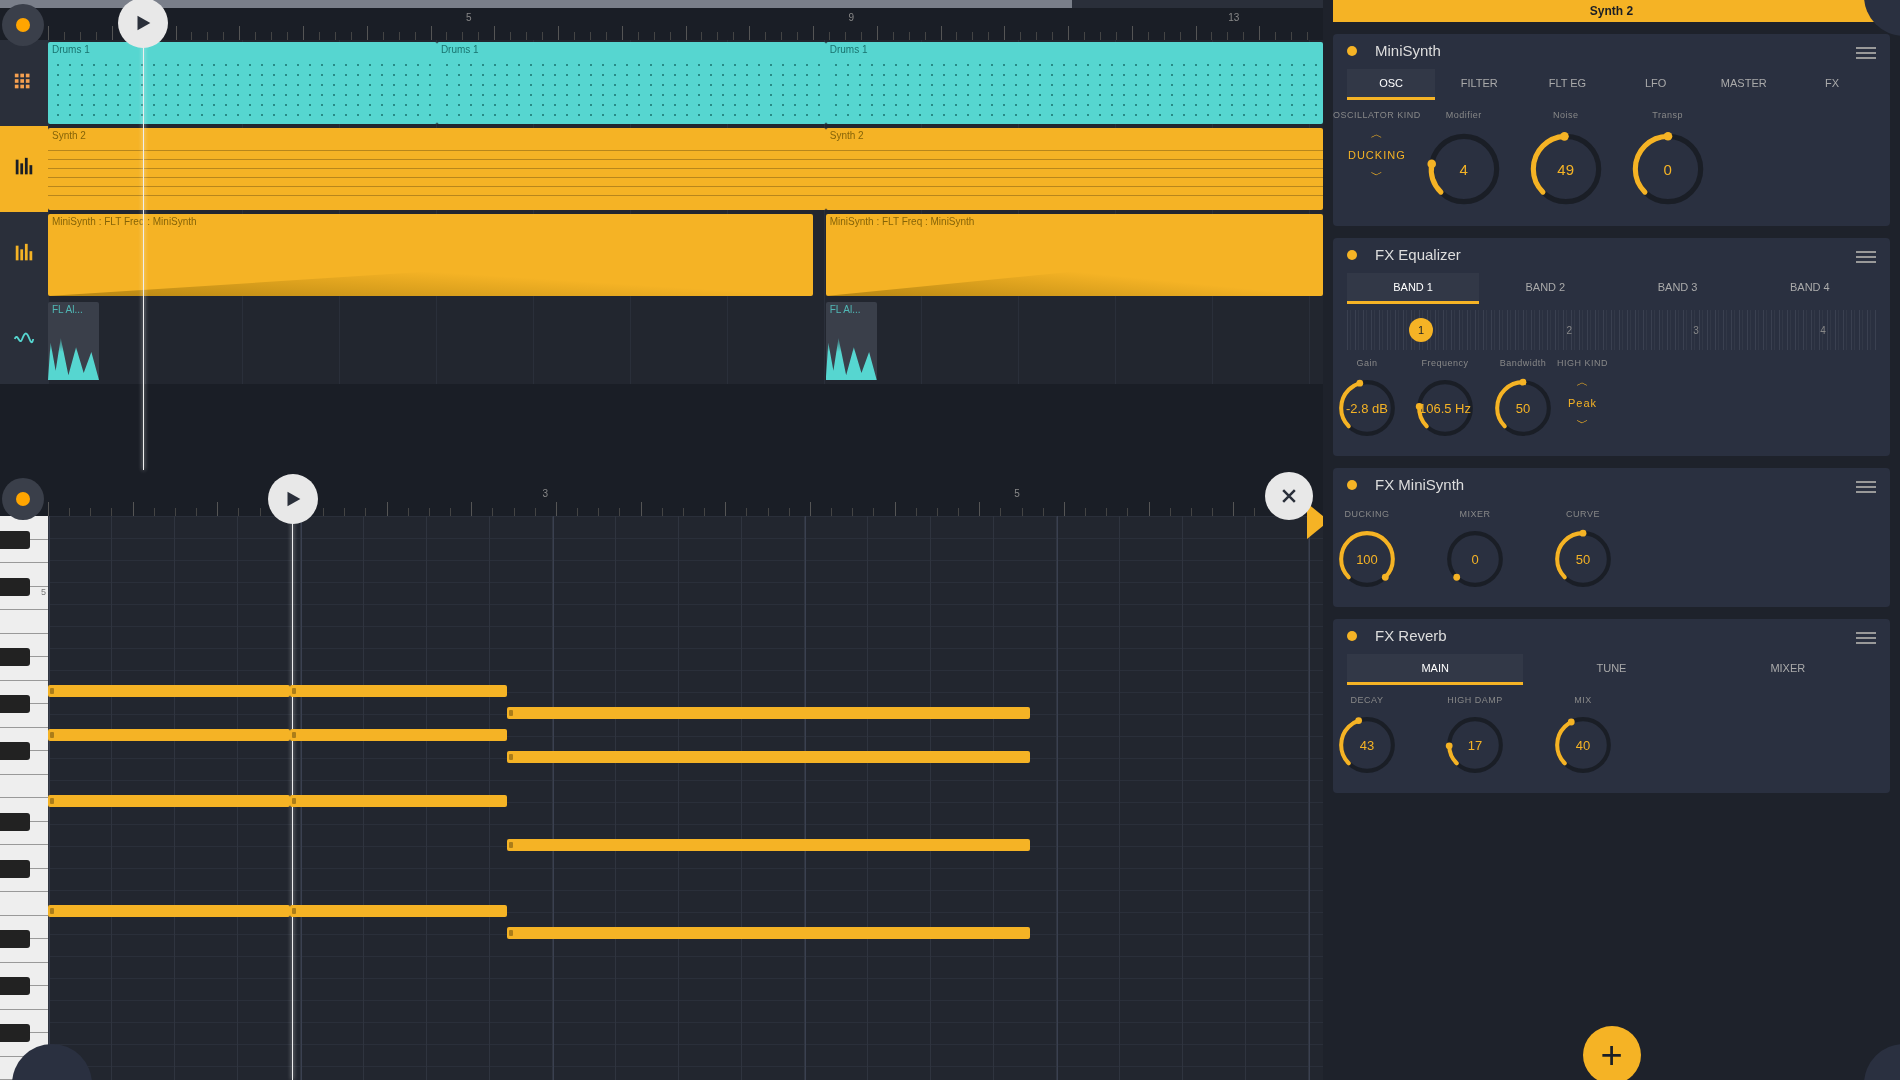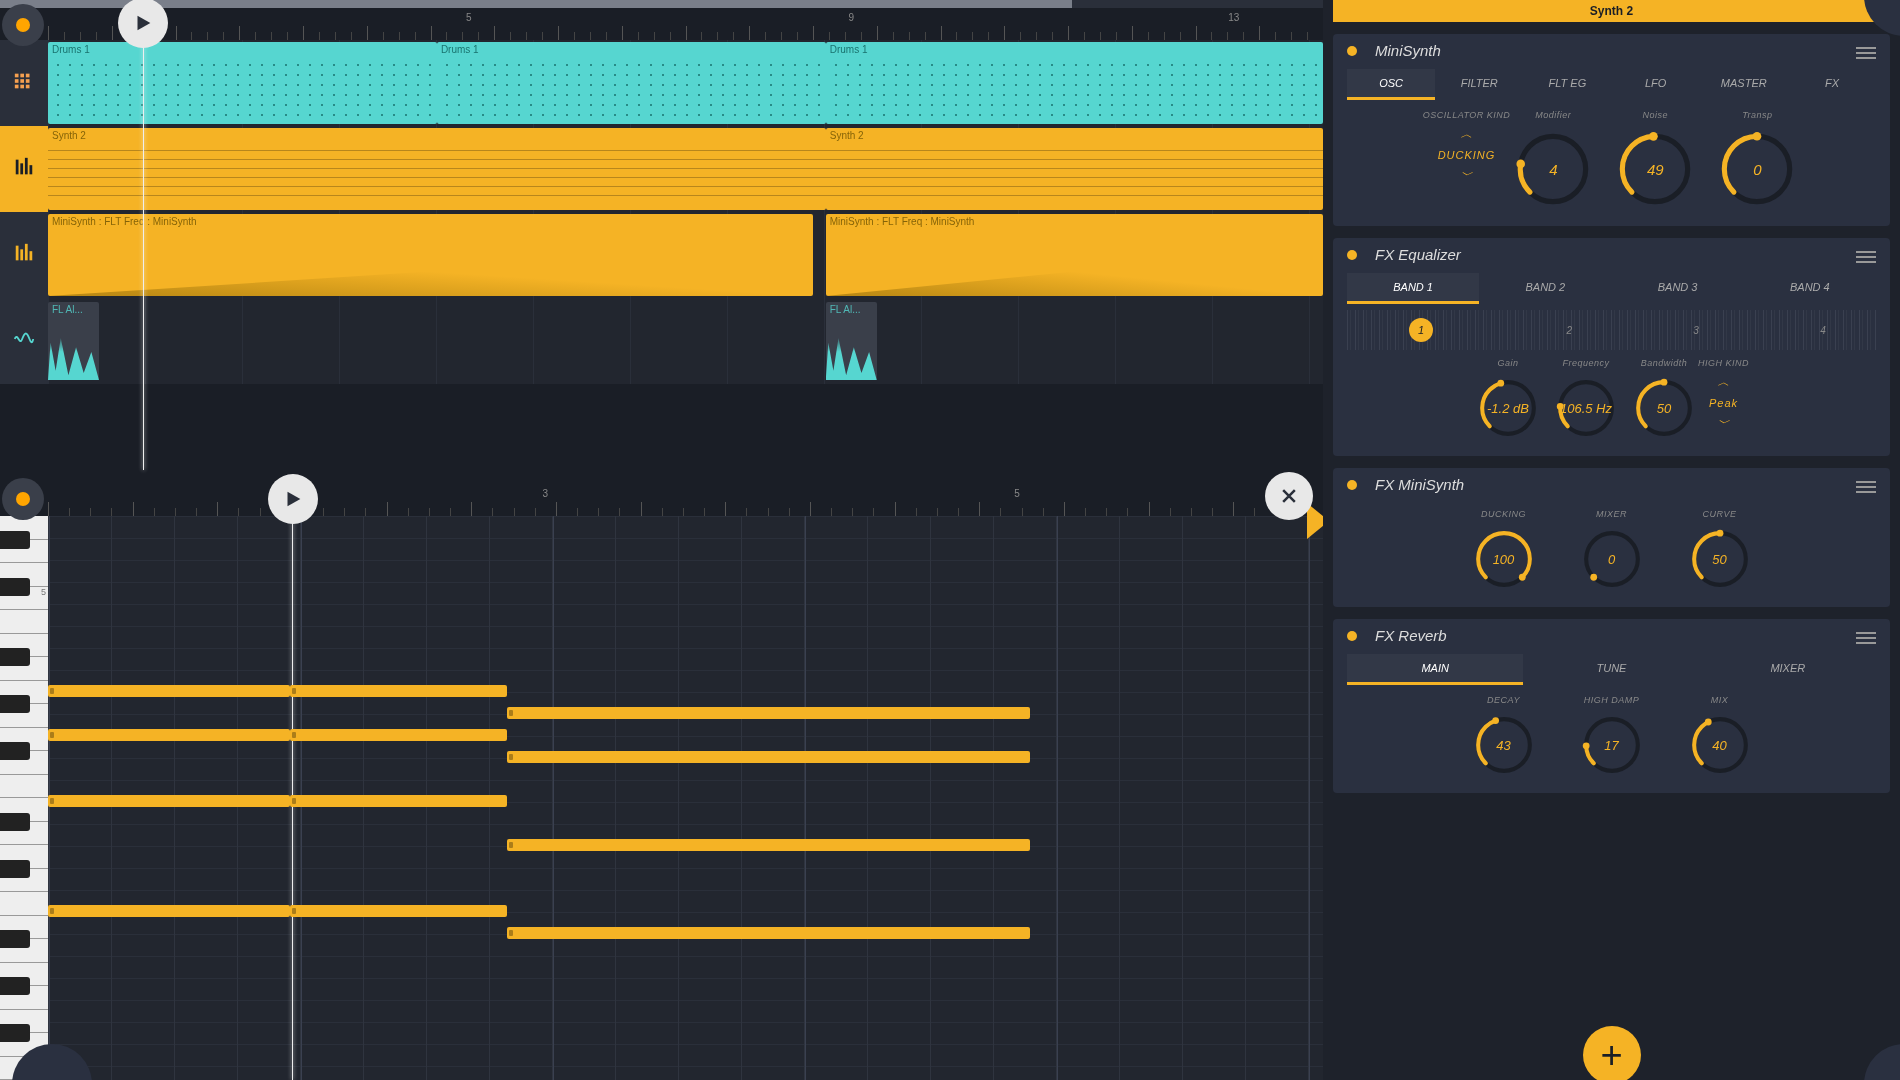--- a/index.html
+++ b/index.html
@@ -63,30 +63,30 @@
       repeating-linear-gradient(to right, #2f343f 0 1px, transparent 1px 63px),
       repeating-linear-gradient(to right, #3a4050 0 2px, transparent 2px 252px),
       repeating-linear-gradient(to bottom, #2a2f3a 0 1px, transparent 1px 22px);}
   .note{ position:absolute; height:12px; background:#f5b325; border-radius:2px; }
   .note::before{content:''; position:absolute; left:2px; top:3px; width:4px; height:6px; background:rgba(0,0,0,.3); border-radius:1px;}
   .playhead{ position:absolute; top:0; bottom:0; width:1px; background:#eee; box-shadow:0 0 4px #fff; }
   .playhead::before{ content:''; position:absolute; top:-10px; left:-7px; width:15px; height:15px; background:#eee; border-radius:50%; }
 
   
   .title-tab{ background:#f5b325; color:#1a1e26; text-align:center; font-size:12px; padding:4px 0; font-weight:bold;}
-  .fx-section{ background:#2a3040; margin-top:12px; border-radius:4px; padding:8px 0 14px;font-style:italic; }
+  .fx-section{ background:#2a3040; margin-top:12px; border-radius:4px; padding:8px 0 14px; }
   .sec-head{ display:flex; align-items:center; padding:0 14px 6px; }
   .sec-led{ width:10px; height:10px; border-radius:50%; background:#f5b325; margin-right:18px;}
   .sec-title{ flex:1; font-size:15px; color:#ddd; }
   .menu-lines{ width:20px; height:14px; cursor:pointer;}
   .menu-lines div{ height:2px; background:#999; margin:3px 0; }
   .tabs{ display:flex; font-size:11px; margin:4px 14px 0; }
   .tab{ flex:1; text-align:center; padding:8px 0; color:#aaa; cursor:pointer; }
   .tab.active{ color:#fff; border-bottom:3px solid #f5b325; background:#323847; }
-  .knob-row{ display:flex; justify-content:center; margin-top:10px; padding:0 0; }
+  .knob-row{ display:flex; justify-content:flex-start; margin-top:10px; padding:0 0; }
   .knob-col{ display:flex; flex-direction:column; align-items:center; gap:6px; }
   .knob-label{ font-size:9px; color:#888; letter-spacing:.5px; }
   .knob{ width:86px; height:86px; position:relative; }
   .knob svg{ width:100%; height:100%; }
   .knob-val{ position:absolute; inset:0; display:flex; align-items:center; justify-content:center; font-size:15px; color:#f5b325; }
   .knob.sm{ width:68px; height:68px; }
   .knob.sm .knob-val{ font-size:13px; }
   .selector{ display:flex; flex-direction:column; align-items:center; gap:6px; color:#f5b325; }
   .selector .chev{ font-size:12px; cursor:pointer; }
   .selector .val{ font-size:11px; letter-spacing:1px; }
@@ -520,21 +520,21 @@
     <div class="knob-row" style="margin-top:8px">
       <div id="eq-knobs" style="display:flex;gap:10px">
           <div class="knob-col">
     <div class="knob-label">Gain</div>
     <div class="knob sm">
       <svg viewBox="0 0 100 100">
         <circle cx="50" cy="50" r="38" fill="none" stroke="#1a1e26" stroke-width="6"></circle>
         <circle cx="50" cy="50" r="38" fill="none" stroke="#f5b325" stroke-width="6" stroke-dasharray="78.791143752032 238.76104167282426" transform="rotate(135 50 50)" stroke-linecap="round"></circle>
         <circle cx="39.39833797050929" cy="13.508839944276161" r="5" fill="#f5b325"></circle>
       </svg>
-      <div class="knob-val">-1.2 dB</div>
+      <div class="knob-val">-2.8 dB</div>
     </div>
           </div>
           <div class="knob-col">
     <div class="knob-label">Frequency</div>
     <div class="knob sm">
       <svg viewBox="0 0 100 100">
         <circle cx="50" cy="50" r="38" fill="none" stroke="#1a1e26" stroke-width="6"></circle>
         <circle cx="50" cy="50" r="38" fill="none" stroke="#f5b325" stroke-width="6" stroke-dasharray="32.232740625831276 238.76104167282426" transform="rotate(135 50 50)" stroke-linecap="round"></circle>
         <circle cx="12.07498431972568" cy="47.613960257886085" r="5" fill="#f5b325"></circle>
       </svg>

